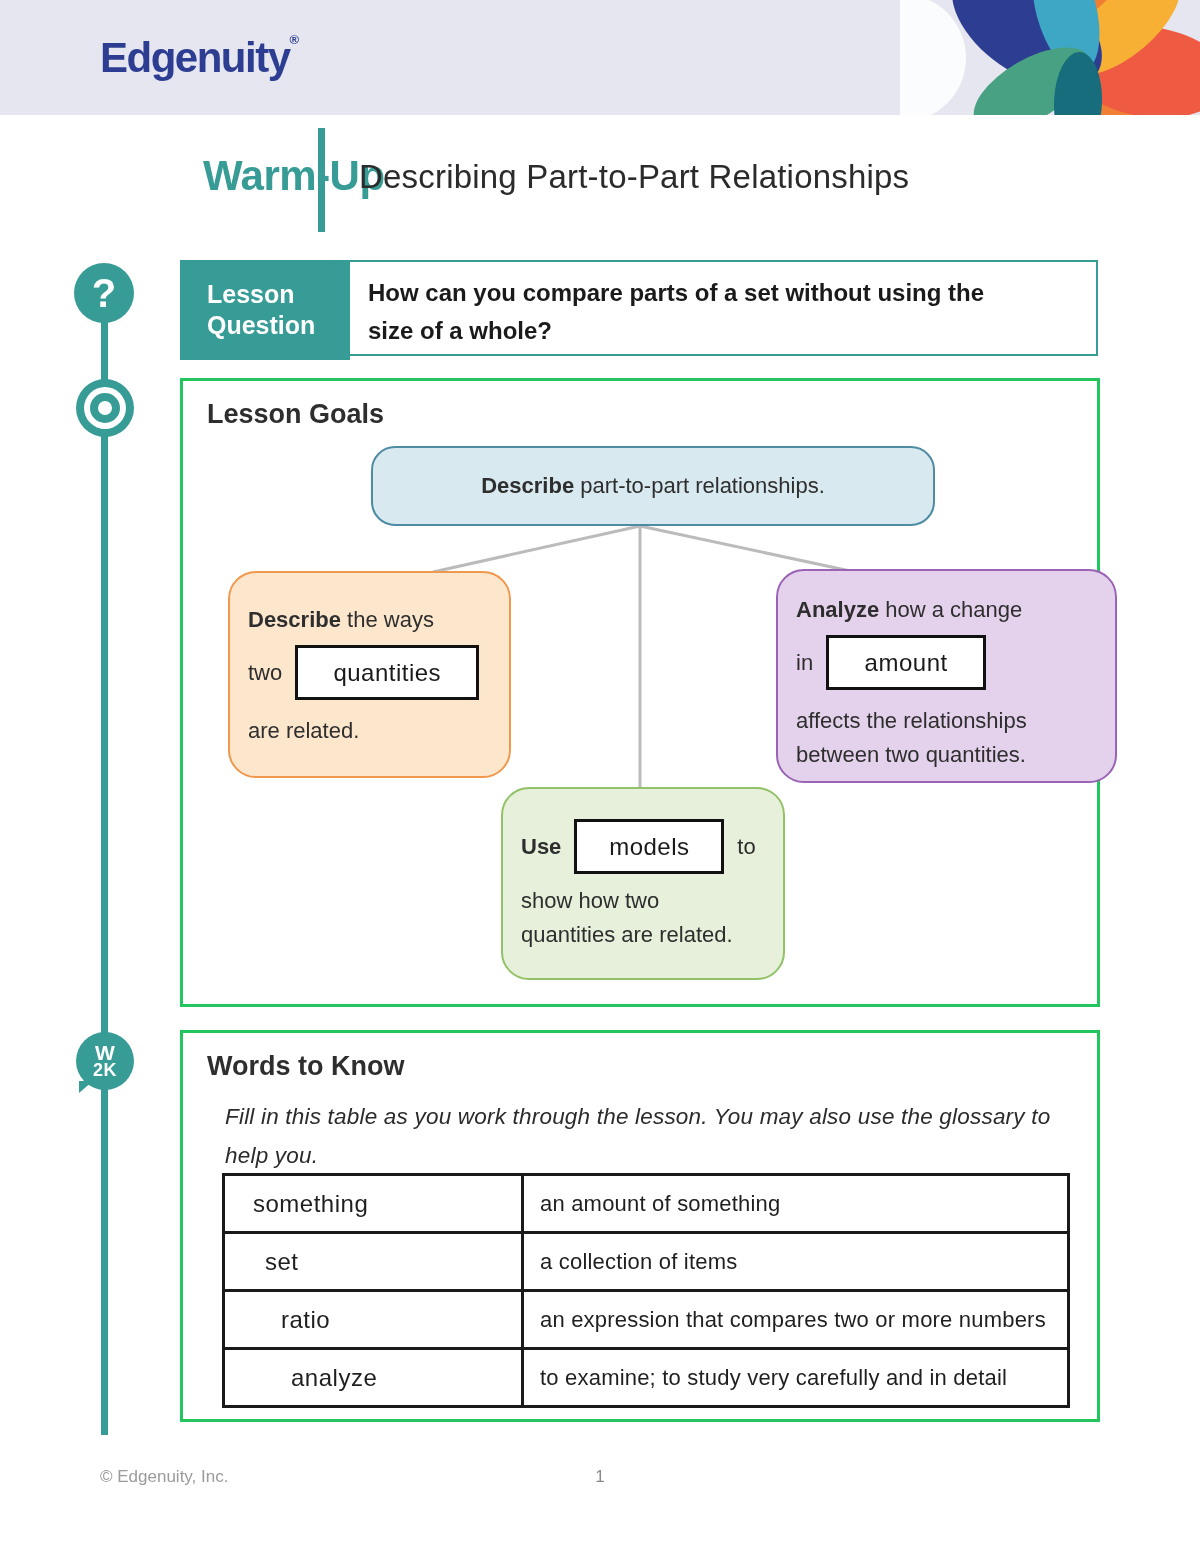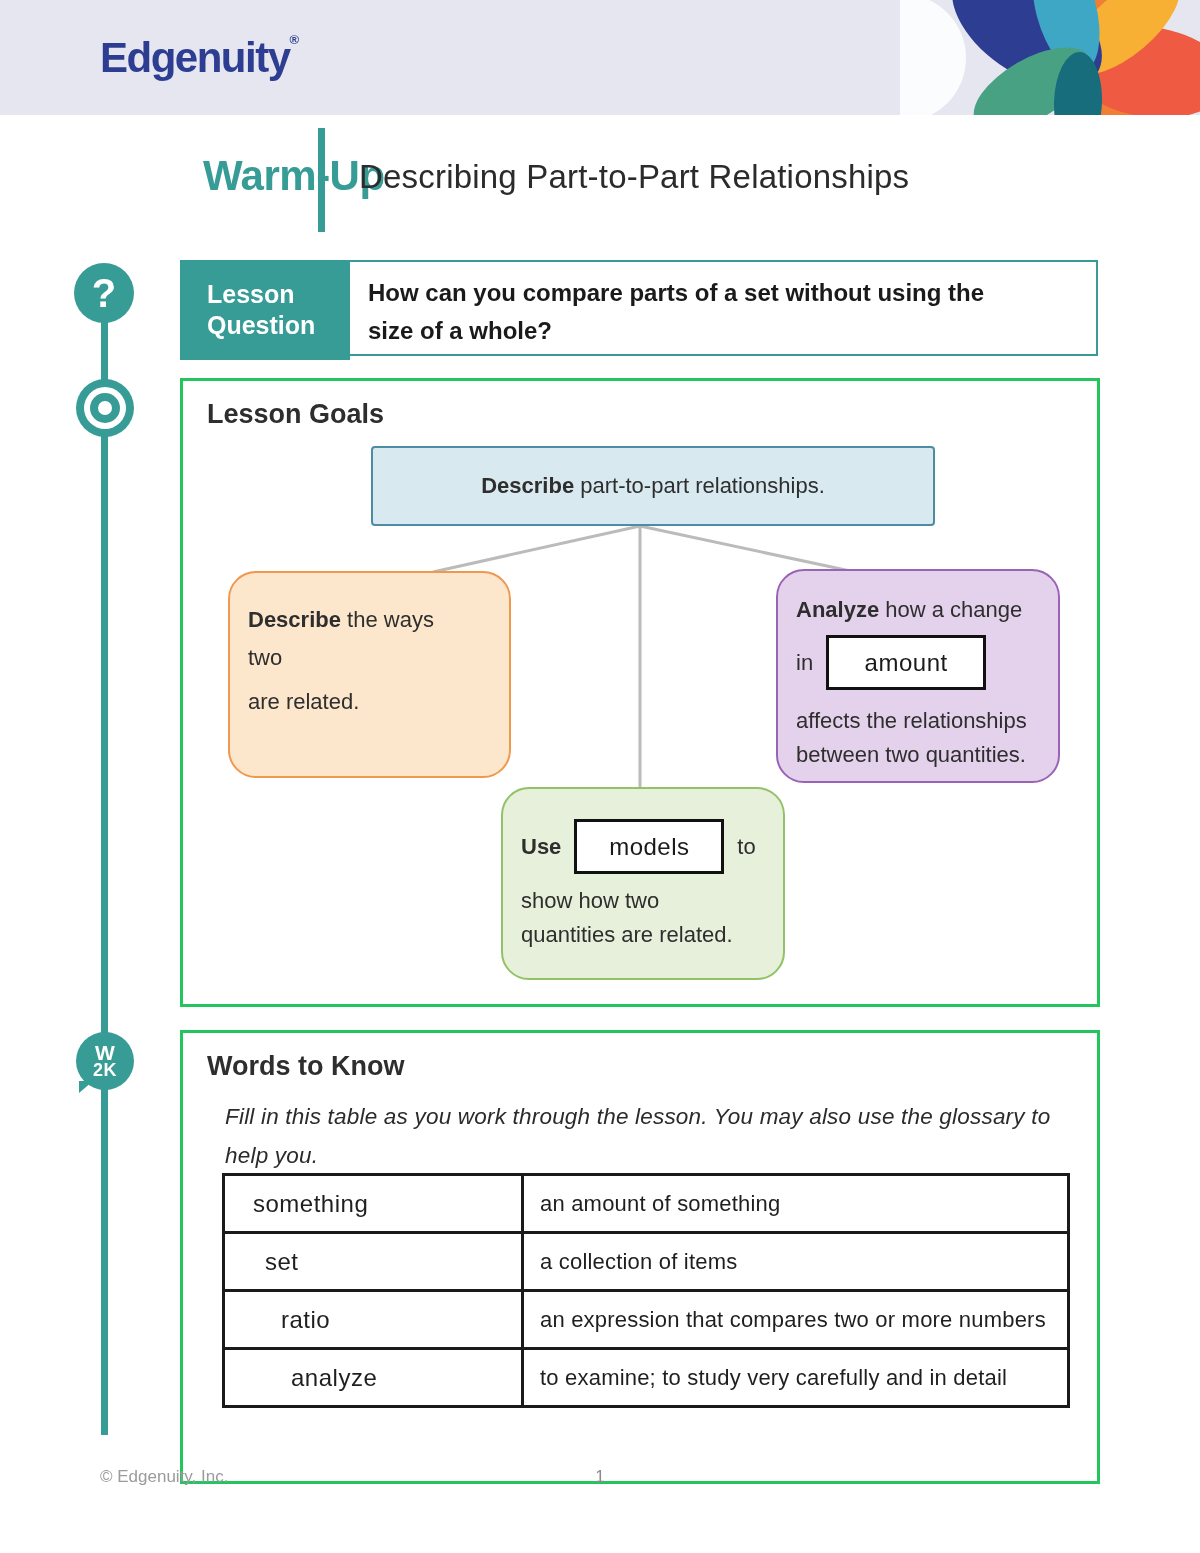--- a/index.html
+++ b/index.html
@@ -35,30 +35,30 @@
 
   
   .lq-box { position:absolute; left:180px; top:260px; width:918px; height:96px; border:2px solid #379b96; display:flex; background:#fff; }
   .lq-label { width:170px; margin:-2px; height:100px; background:#379b96; color:#fff; font-size:25px; font-weight:bold;
               line-height:31px; padding:19px 8px 0 27px; flex:none; }
   .lq-text { flex:1; padding:12px 28px 0 20px; font-size:24px; font-weight:bold; color:#1a1a1a; line-height:38px; max-width:714px; }
 
   
   .panel { position:absolute; border:3px solid #22c55e; background:#fff; }
   .goals-panel { left:180px; top:378px; width:920px; height:629px; }
-  .words-panel { left:180px; top:1030px; width:920px; height:454px; }
+  .words-panel { left:180px; top:1030px; width:920px; height:392px; }
   .panel-heading { position:absolute; left:24px; top:18px; font-size:27px; font-weight:bold; color:#2e2e2e; }
 
   
   .connector-svg { position:absolute; left:0; top:0; }
   .goal-box { position:absolute; border-radius:28px; color:#2e2e2e; font-size:22px; }
-  .goal-root { left:188px; top:65px; width:564px; height:80px; background:#d9e9f0; border:2px solid #4e8ca4; border-radius:4px;
+  .goal-root { left:188px; top:65px; width:564px; height:80px; background:#d9e9f0; border:2px solid #4e8ca4; border-radius:24px;
                display:flex; align-items:center; justify-content:center; }
   .goal-orange { left:45px; top:190px; width:283px; height:207px; background:#fce6cc; border:2px solid #f0984e; }
-  .goal-purple { left:593px; top:188px; width:284px; height:214px; background:#e4d2ec; border:2px solid #9a63b5; }
+  .goal-purple { left:593px; top:188px; width:341px; height:214px; background:#e4d2ec; border:2px solid #9a63b5; }
   .goal-green  { left:318px; top:406px; width:284px; height:193px; background:#e7f0db; border:2px solid #92c266; }
   .g-line { margin:0 16px 0 18px; line-height:34px; }
   .g-row { display:flex; align-items:center; gap:13px; margin:8px 16px 0 18px; }
   .ansbox { height:55px; border:3px solid #111; background:#fff; display:flex; align-items:center; justify-content:center;
             font-size:24px; color:#1a1a1a; letter-spacing:0.5px; }
   .ab-quantities { width:184px; }
   .ab-amount { width:160px; }
   .ab-models { width:150px; }
   .mt30 { margin-top:30px; } .mt22 { margin-top:22px; } .mt14 { margin-top:14px; } .mt10 { margin-top:10px; }
 
@@ -138,20 +138,21 @@
     </svg>
 
     <div class="goal-box goal-root">
       <span><b class="lead">Describe</b><span> part-to-part relationships.</span></span>
     </div>
 
     <div class="goal-box goal-orange">
       <div class="g-line mt30"><b class="lead">Describe</b><span> the ways</span></div>
       <div class="g-row">
         <span>two</span>
+        <span class="ansbox ab-quantities">quantities</span>
       </div>
       <div class="g-line mt14">are related.</div>
     </div>
 
     <div class="goal-box goal-purple">
       <div class="g-line mt22"><b class="lead">Analyze</b><span> how a change</span></div>
       <div class="g-row">
         <span>in</span>
         <span class="ansbox ab-amount">amount</span>
       </div>

